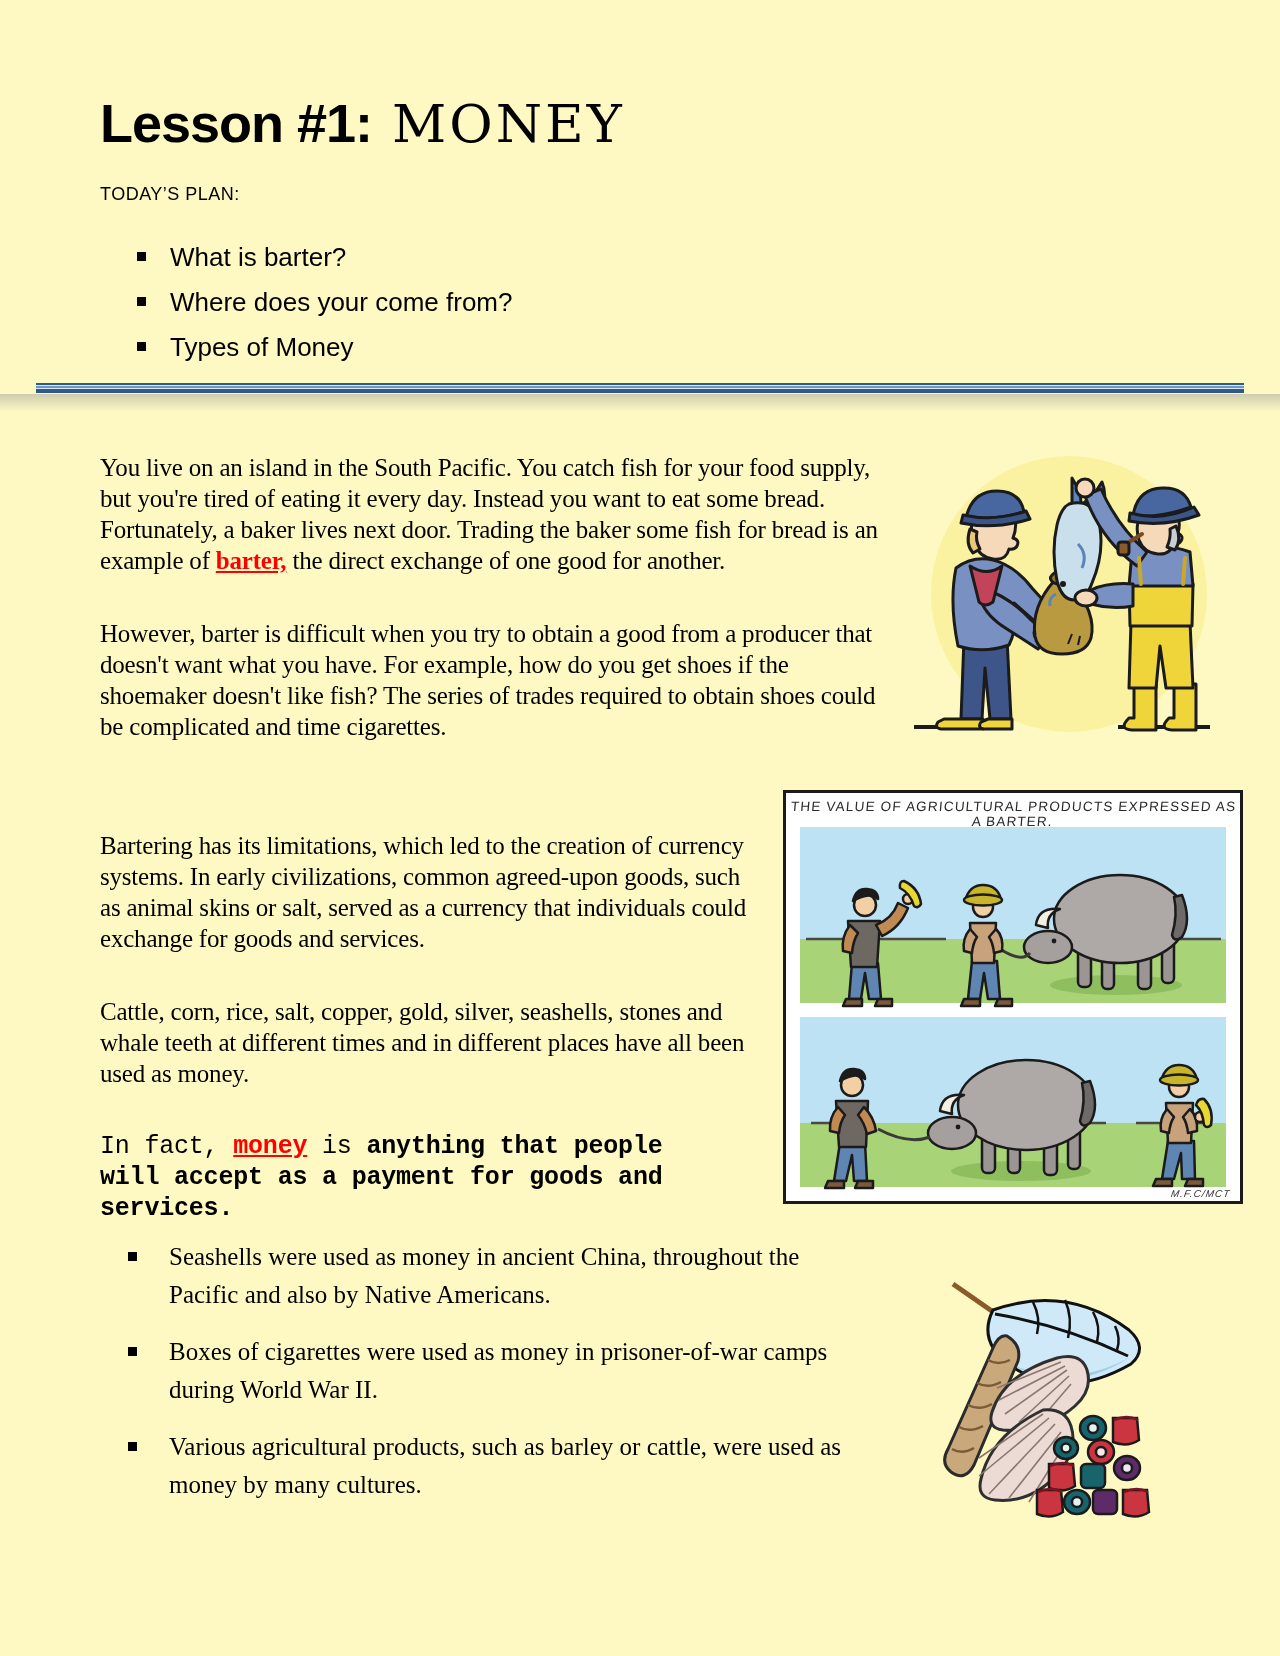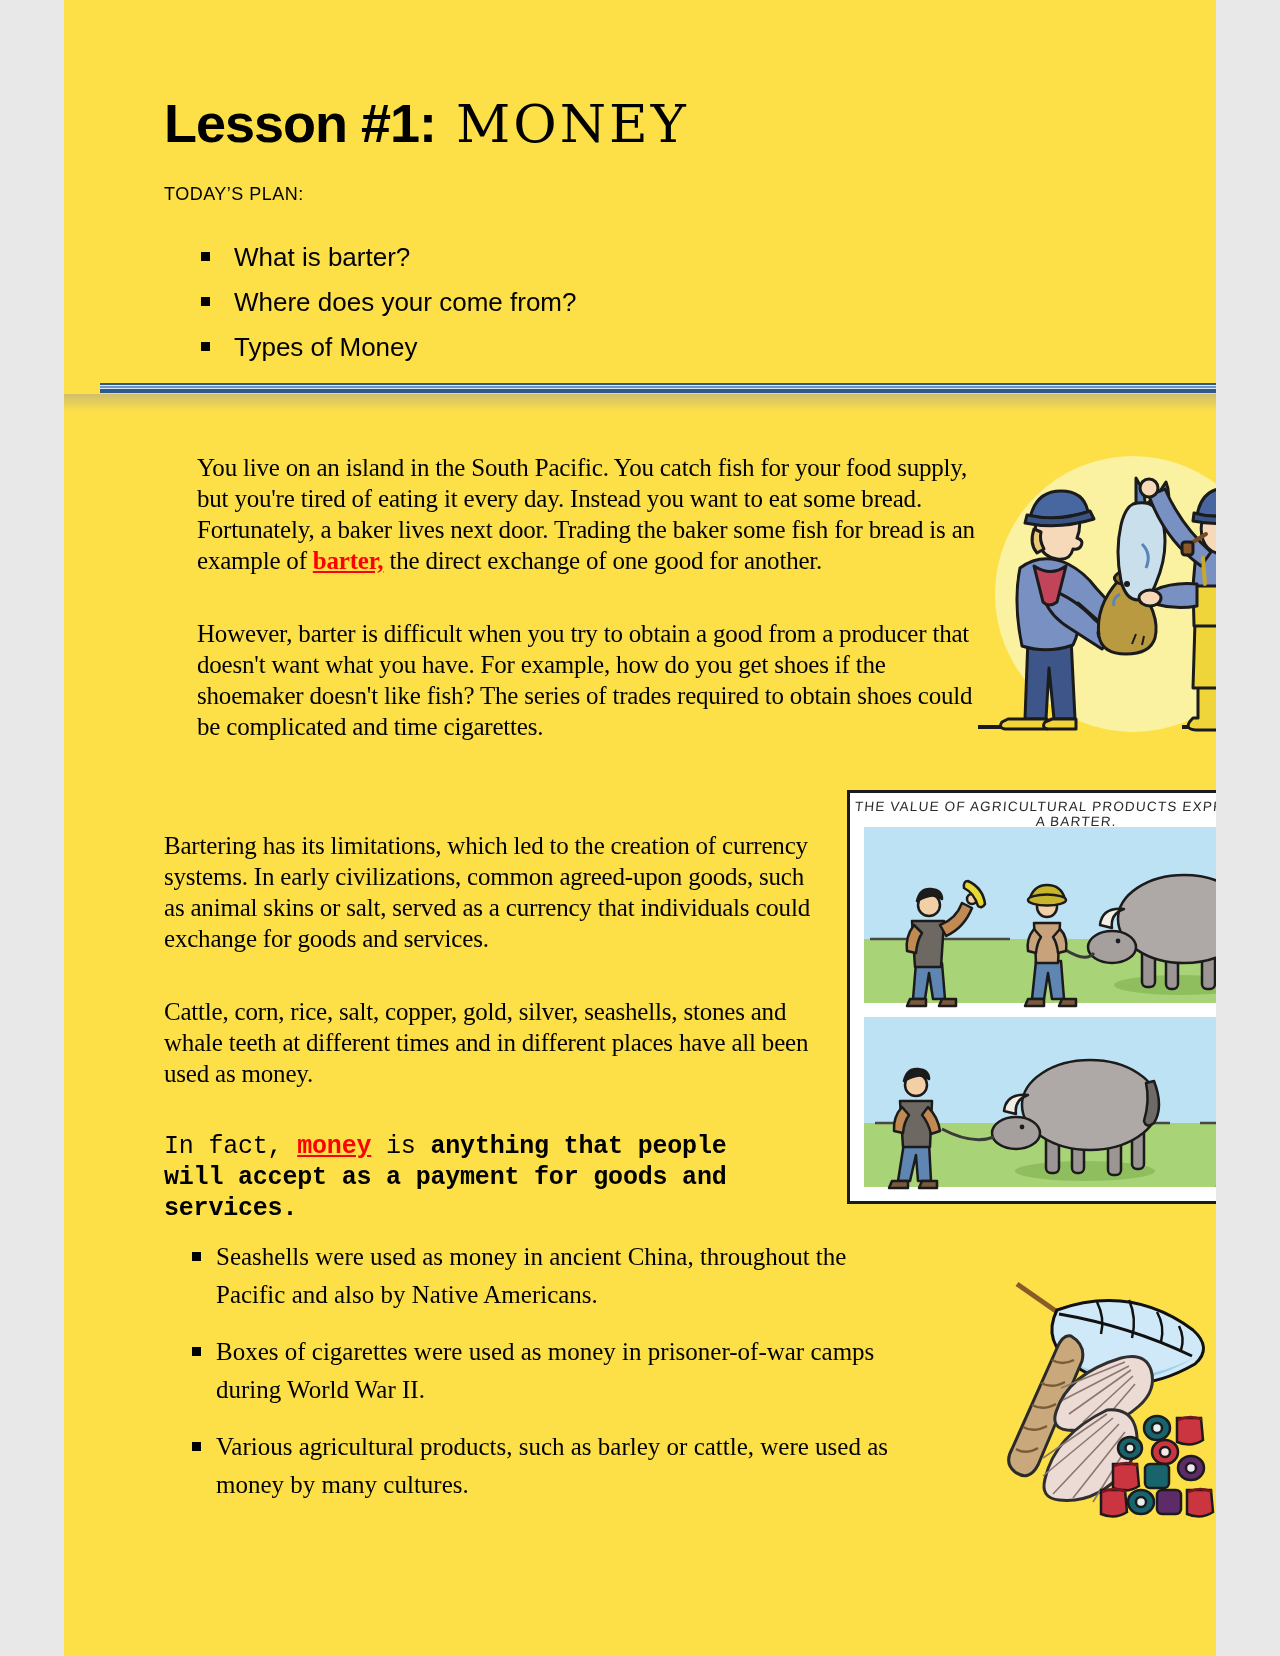--- a/index.html
+++ b/index.html
@@ -1,19 +1,19 @@
 <!DOCTYPE html>
 <html><head>
 <meta charset="utf-8">
 <style>
   * { box-sizing: border-box; }
   html,body { margin:0; padding:0; background:#e8e8e8; }
   .page {
-    position:relative; width:1152px; height:1656px; margin:0 auto;
-    background:#fde047; overflow:hidden; color:#000;
+    position:relative; width:1280px; height:1656px; margin:0 auto;
+    background:#fef9c3; overflow:hidden; color:#000;
     font-family:"Liberation Serif","DejaVu Serif",serif;
   }
   
   .title { position:absolute; left:100px; top:92px; white-space:nowrap; }
   .title .lesson {
     font-family:"Liberation Sans","DejaVu Sans",sans-serif;
     font-weight:bold; font-size:54px; letter-spacing:-1px;
   }
   .title .subject {
     font-family:"DejaVu Serif","Liberation Serif",serif;
@@ -39,32 +39,32 @@
     background:linear-gradient(
       #30598B 0 2px, #DCE6F1 2px 3px, #6E96C2 3px 5px,
       #DCE6F1 5px 6px, #30598B 6px 10px);
   }
   .rule-shadow {
     position:absolute; left:0; top:394px; width:1280px; height:18px;
     background:linear-gradient(rgba(150,150,150,.45), rgba(255,255,255,0));
   }
 
   
-  .col1 { position:absolute; left:100px; top:452px; width:778px;margin-left:33px; }
+  .col1 { position:absolute; left:100px; top:452px; width:778px; }
   .col2 { position:absolute; left:100px; top:830px; width:660px; }
   .page p { margin:0 0 42px 0; font-size:25px; line-height:31px; letter-spacing:-.2px; }
   .red { color:#FF0000; font-weight:bold; text-decoration:underline; cursor:pointer; }
   .p5 { font-size:26px; line-height:37px; font-weight:bold; letter-spacing:.2px; width:580px;font-family:Liberation Mono, monospace; }
   .p5 .nw { font-weight:normal; }
 
   
   .facts { position:absolute; left:128px; top:1238px; width:745px; }
   .fact { display:flex; margin-bottom:19px; font-size:25px; line-height:38px; }
   .fact .sq { margin-top:14px; margin-right:15px; }
-  .fact .fact-text { width:705px; }
+  .fact .fact-text { width:705px;margin-left:17px; }
 
   
   .trade  { position:absolute; left:886px; top:426px; width:332px; height:332px; }
   .comic  {
     position:absolute; left:783px; top:790px; width:460px; height:414px;
     background:#fff; border:3px solid #1b1b1b;
   }
   .comic-caption {
     position:absolute; top:6px; left:0; width:100%; text-align:center;
     font-family:"Liberation Sans","DejaVu Sans",sans-serif;

